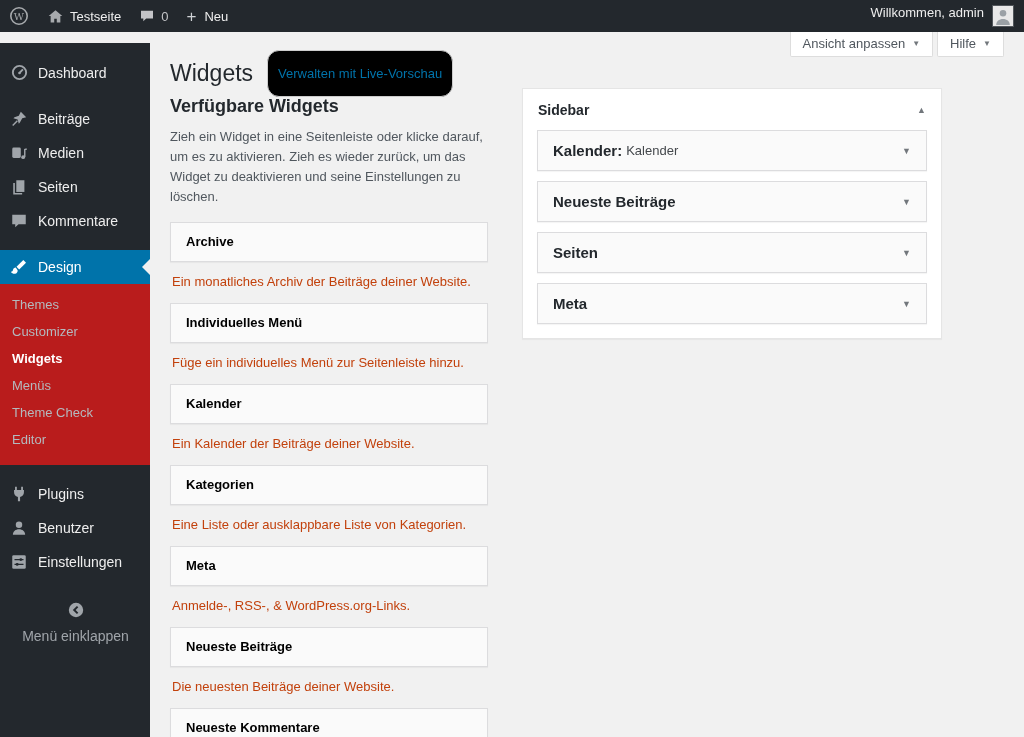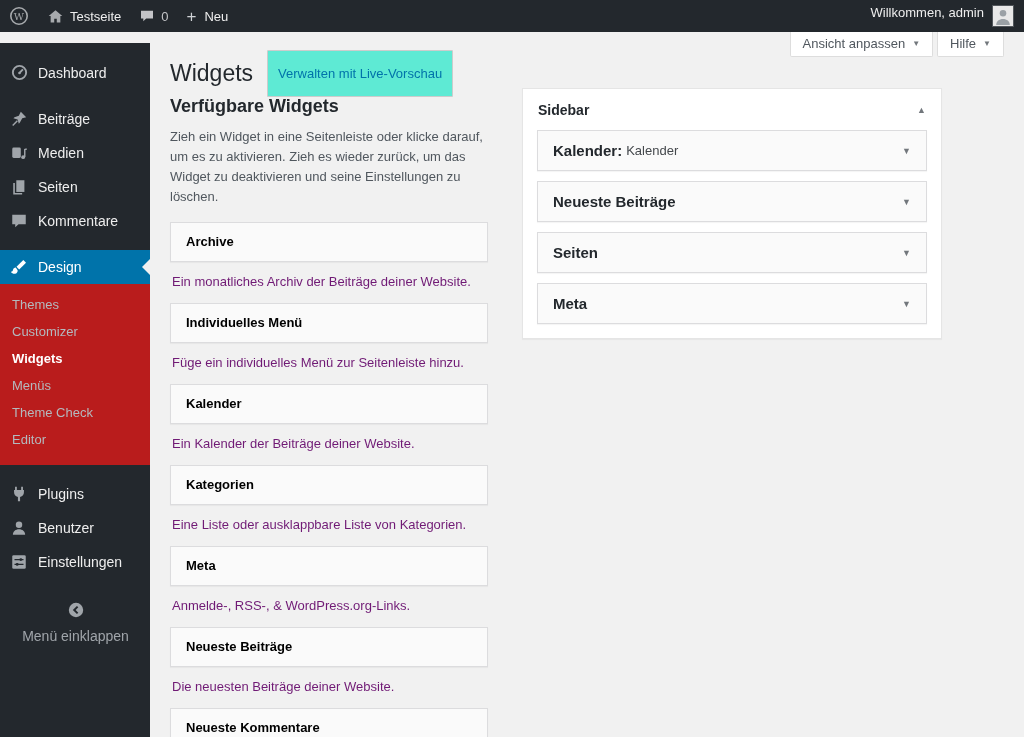--- a/index.html
+++ b/index.html
@@ -38,31 +38,31 @@
   
   .content { position:absolute; top:32px; left:150px; width:874px; height:705px; background:#f1f1f1; }
 
   .screen-tabs { position:absolute; top:0; right:20px; display:flex; gap:4px; z-index:10; }
   .screen-tab { background:#fff; border:1px solid #ddd; border-top:none; border-radius:0 0 2px 2px;
     padding:4px 12px 5px; font-size:13px; color:#50575e; display:flex; align-items:center; gap:7px; cursor:pointer; }
   .tab-arrow { font-size:8px; color:#72777c; }
 
   .title-row { padding:18px 20px 0; display:flex; align-items:center; }
   h1.page-title { font-size:23px; font-weight:400; color:#23282d; line-height:1.3; }
-  .title-action { margin-left:14px; background:#5eead4; border:1px solid #ccc; border-radius:1px;
+  .title-action { margin-left:14px; background:#000000; border:1px solid #ccc; border-radius:12px;
     color:#0073aa; font-size:13px; padding:15px 10px; cursor:pointer; font-family:inherit; }
 
   .available { position:absolute; left:20px; top:64px; width:318px; }
   .available h2 { font-size:18px; font-weight:700; color:#23282d; margin-bottom:10px; }
   .available .desc { font-size:13px; line-height:1.55; color:#50575e; margin-bottom:14px; }
   .widget-card { margin-bottom:0; }
   .widget-top { background:#fafafa; border:1px solid #dcdcde; height:40px; display:flex;
     align-items:center; padding:0 15px; cursor:move; box-shadow:0 1px 1px rgba(0,0,0,.04); }
   .widget-top .w-title { font-size:13px; font-weight:700; color:#000000; }
-  .widget-desc { font-size:13px; color:#701a75; padding:12px 2px 14px; }
+  .widget-desc { font-size:13px; color:#c2410c; padding:12px 2px 14px; }
 
   
   .sidebar-panel { position:absolute; left:372px; top:56px; width:420px; background:#fff;
     border:1px solid #e5e5e5; box-shadow:0 1px 1px rgba(0,0,0,.04); padding-bottom:14px; }
   .sidebar-head { display:flex; align-items:center; justify-content:space-between;
     padding:13px 15px 12px; cursor:pointer; }
   .sidebar-head .s-title { font-size:14px; font-weight:700; color:#23282d; }
   .panel-arrow { font-size:9px; color:#72777c; }
   .sortables { padding:0 14px; }
   .sb-widget { background:#fafafa; border:1px solid #dcdcde; height:41px; display:flex;

